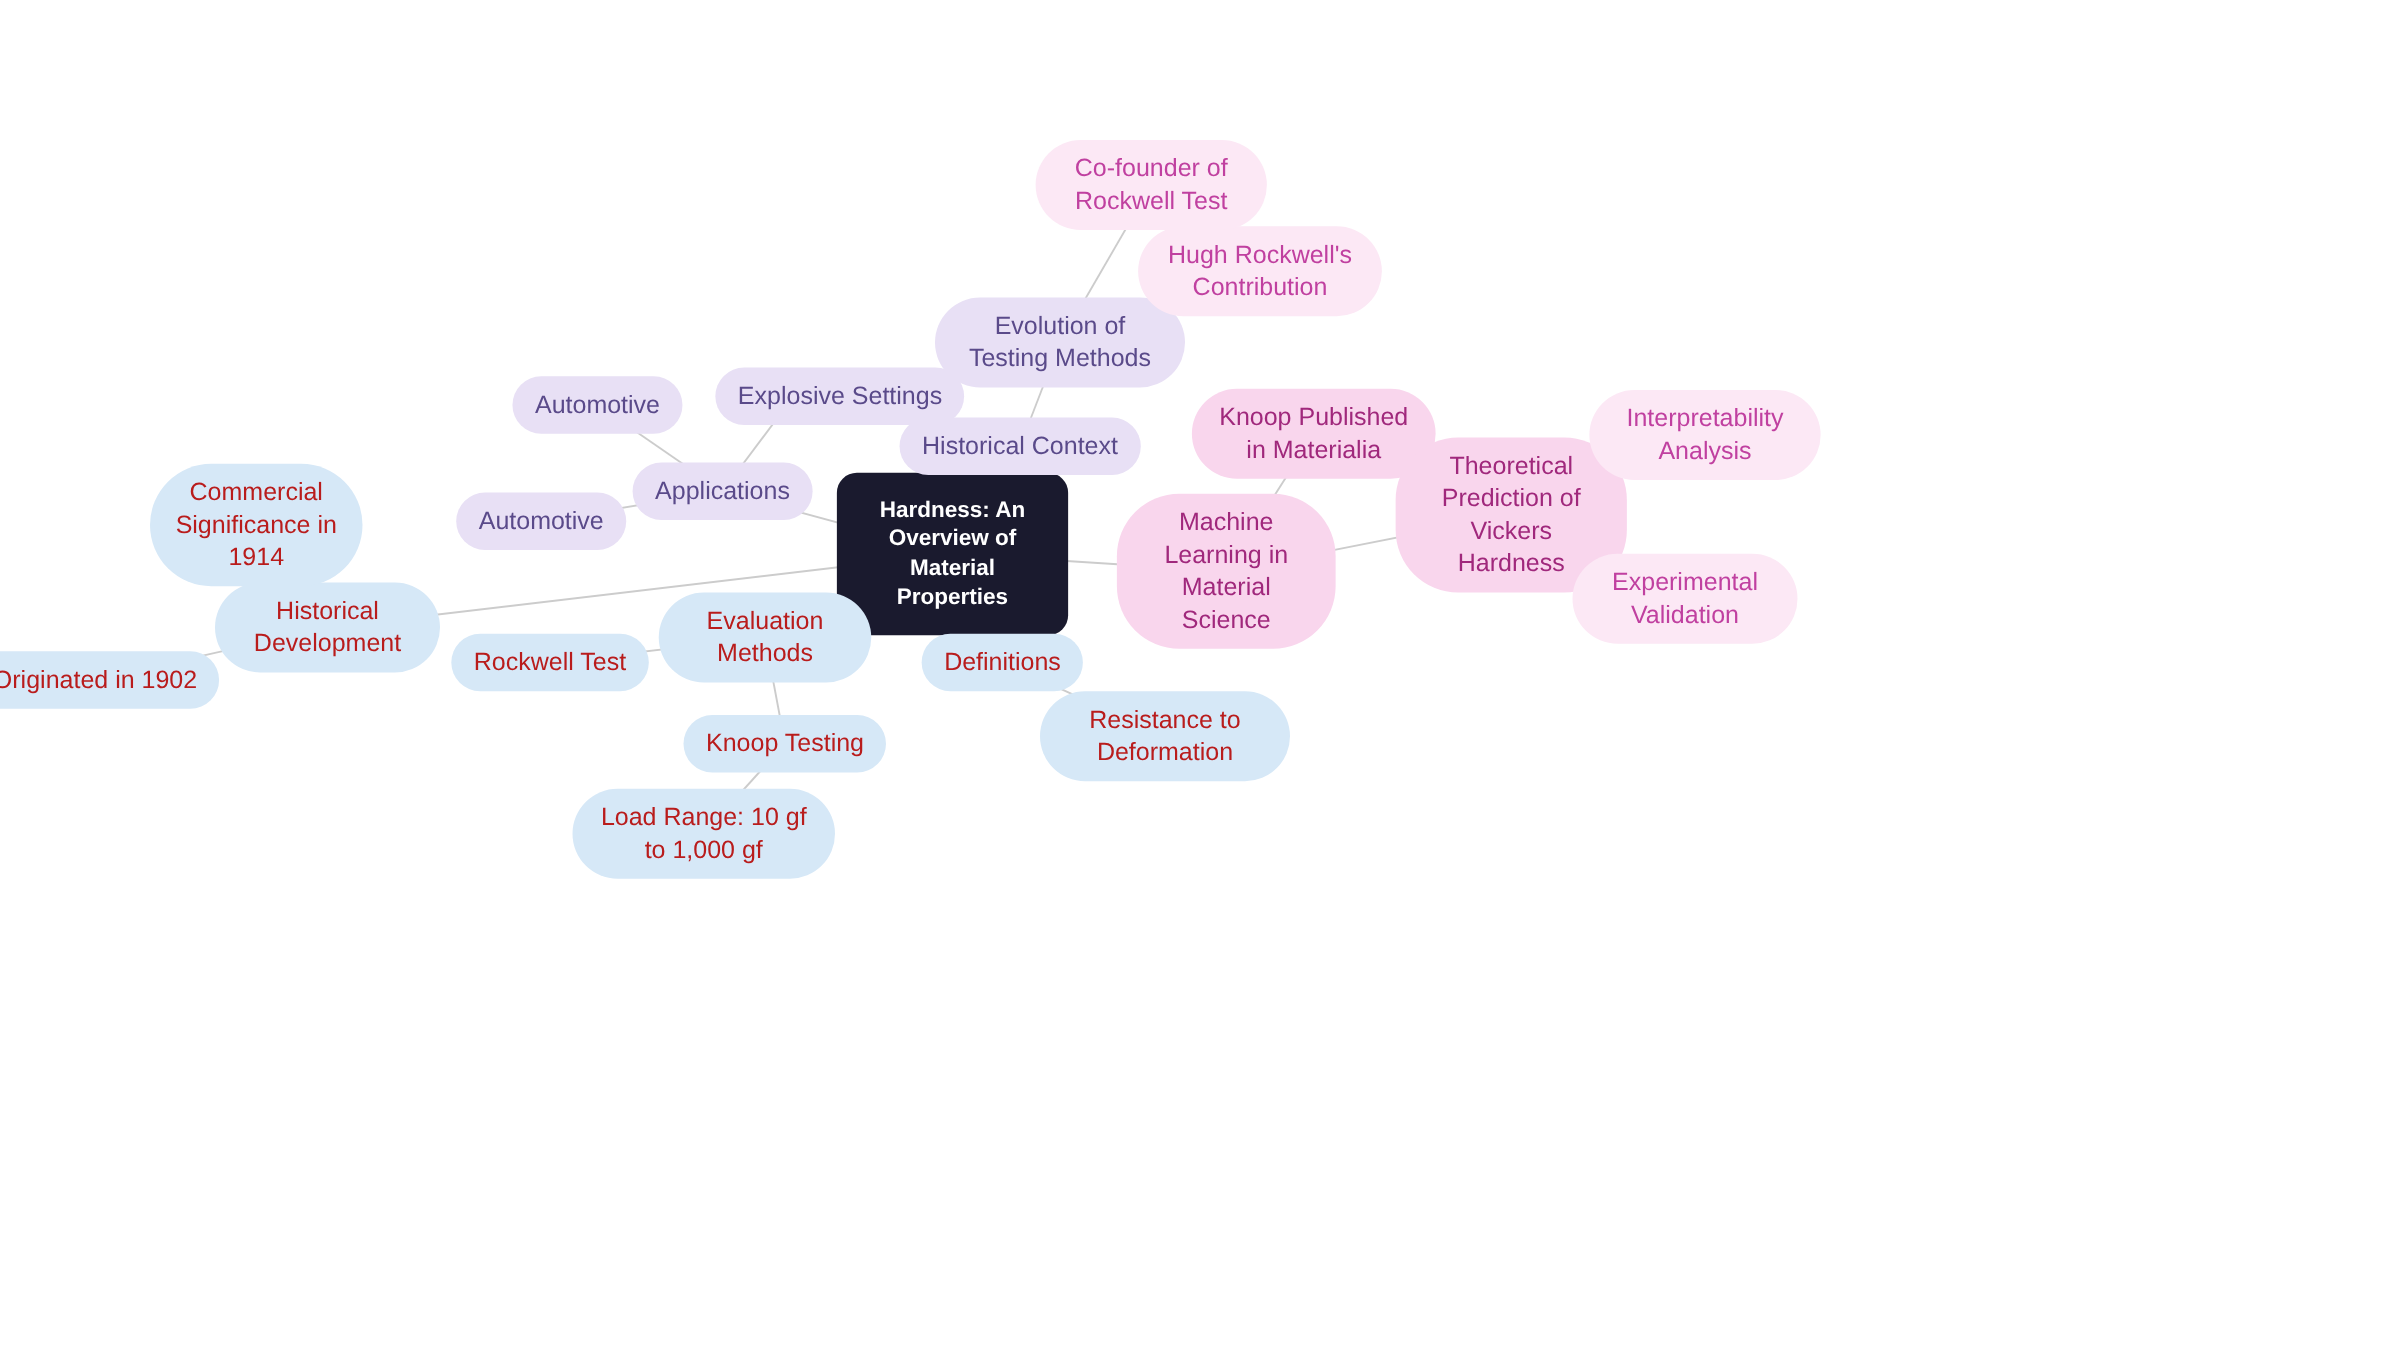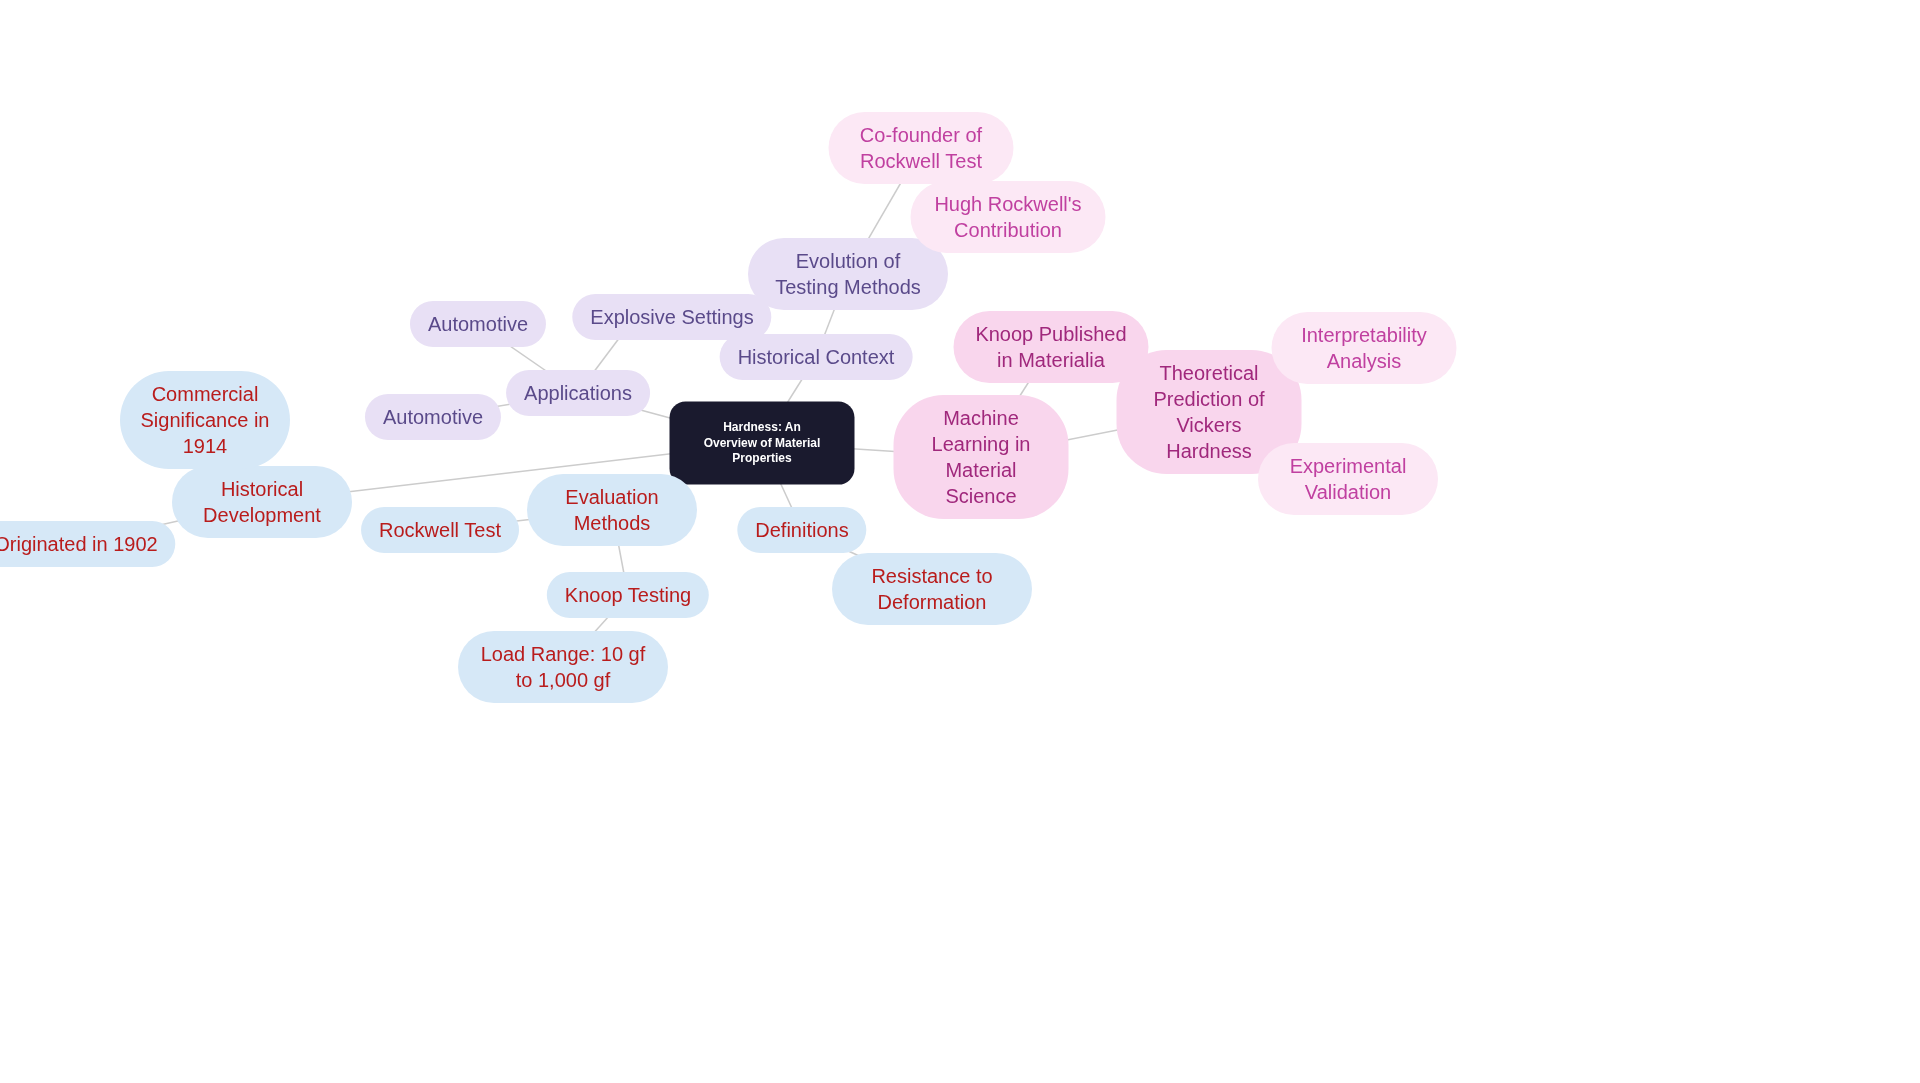--- a/index.html
+++ b/index.html
@@ -33,21 +33,21 @@
       text-align: center;
       font-size: 20px;
       font-weight: 500;
       cursor: pointer;
       padding: 10px 18px;
       line-height: 1.3;
     }
     .node-center {
       background: #1a1a2e;
       color: #ffffff;
-      font-size: 12px;
+      font-size: 18px;
       font-weight: 600;
       padding: 18px 28px;
       border-radius: 16px;
       width: 180px;
     }
     .node-blue {
       background: #d6e8f7;
       color: #b91c1c;
       border: none;
     }

